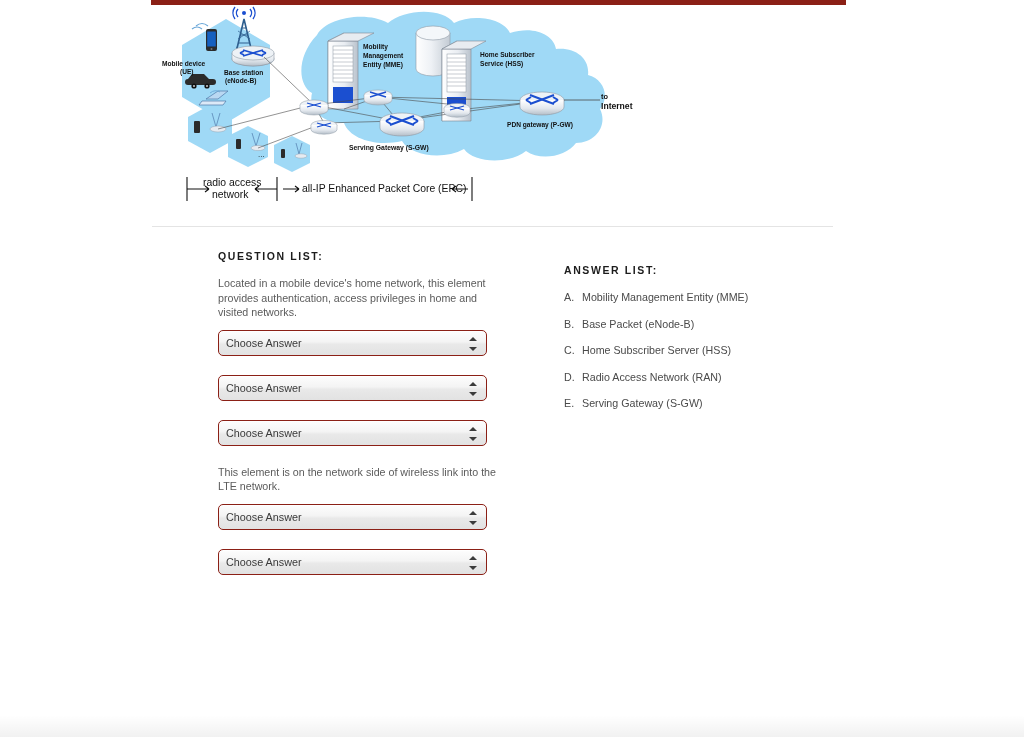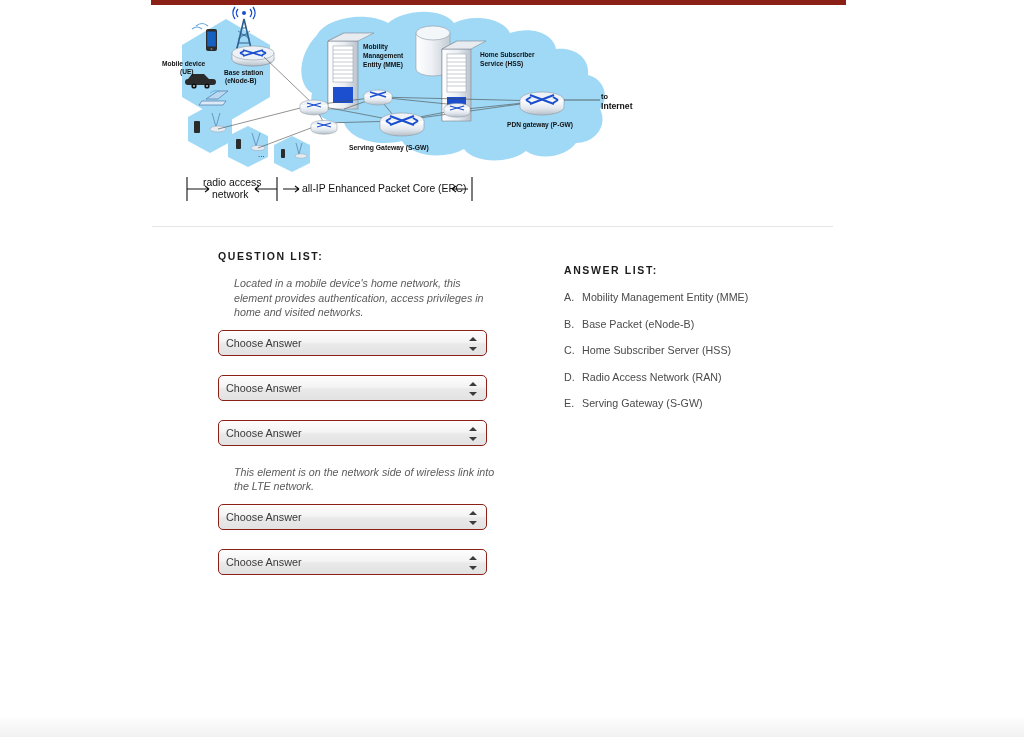--- a/index.html
+++ b/index.html
@@ -79,23 +79,22 @@
     margin: 0 0 14px 0;
     font-family: "Liberation Sans", sans-serif;
   }
 
   .question-block { margin-bottom: 0; }
 
   .question-text {
     font-size: 10.7px;
     line-height: 14.6px;
     color: #5b5b5b;
-    margin: 0 0 10px 16px;
+    margin: 0 0 10px 0;
     font-family: "Liberation Sans", sans-serif;
-    font-style: italic;
   }
 
   .select-wrap {
     position: relative;
     width: 269px;
     height: 26px;
     margin: 0 0 19px 0;
   }
   .fake-select {
     position: relative;

